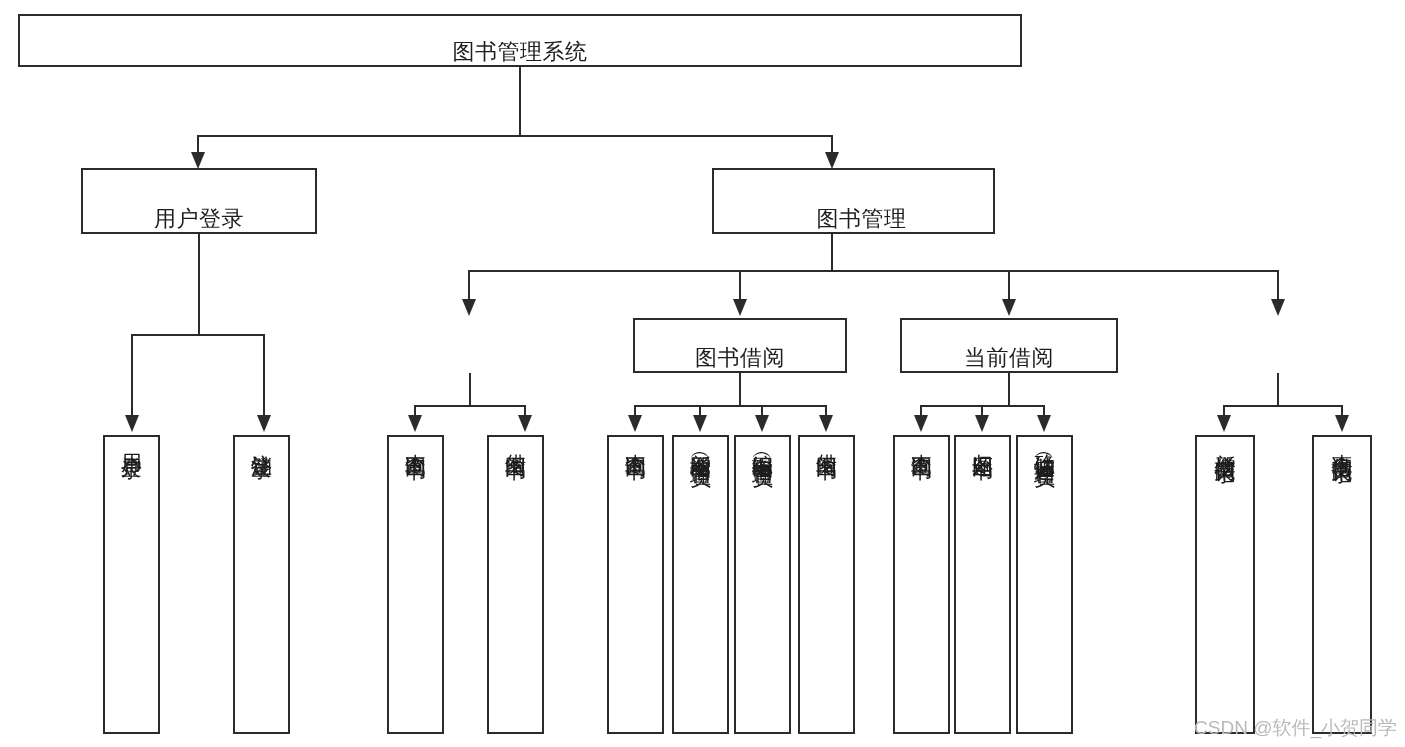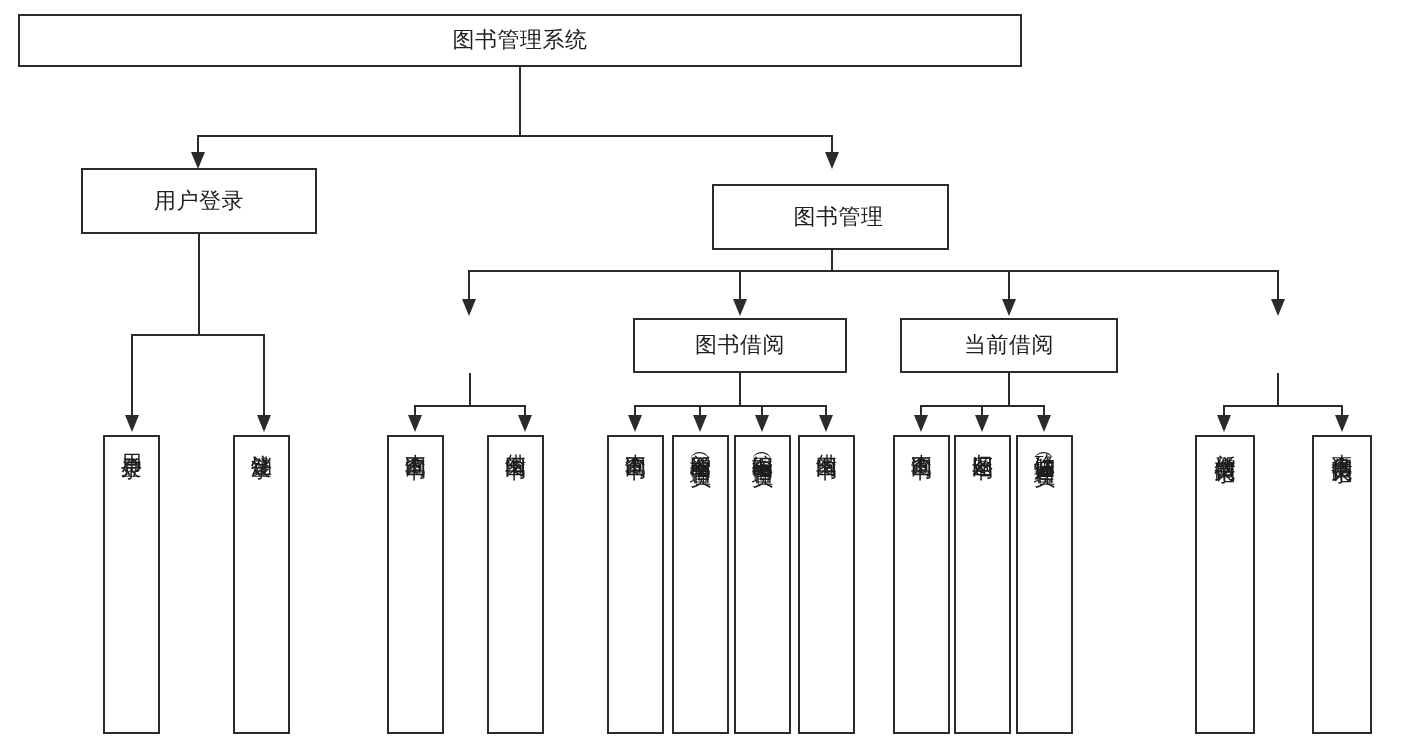--- a/index.html
+++ b/index.html
@@ -18,21 +18,21 @@
     background: #ffffff;
     overflow: hidden;
   }
   
   .node {
     position: absolute;
     box-sizing: border-box;
     border: 2px solid #2b2b2b;
     background: #ffffff;
     display: flex;
-    align-items: center;
+    align-items: flex-end;
     justify-content: center;
     color: #1d1d1d;
     z-index: 3;
   }
   .node .label {
     display: block;
     white-space: nowrap;
     line-height: 1.12;
     letter-spacing: 0.5px;
   }
@@ -100,21 +100,21 @@
   <div class="line hline" style="left:197px; top:135px; width:636px;"></div>
   <div class="line vline" style="left:197px; top:135px; height:22px;"></div>
   <div class="arrow" style="left:191px; top:152px;"></div>
   <div class="line vline" style="left:831px; top:135px; height:22px;"></div>
   <div class="arrow" style="left:825px; top:152px;"></div>
 
   <div class="node h" style="left:81px; top:168px; width:236px; height:66px;">
     <span class="label">用户登录</span>
   </div>
 
-  <div class="node h" style="left:712px; top:184px; width:237px; height:66px;padding-left:16px;">
+  <div class="node h" style="left:712px; top:168px; width:283px; height:66px;padding-left:16px;">
     <span class="label">图书管理</span>
   </div>
 
   <div class="line vline" style="left:198px; top:234px; height:101px;"></div>
   <div class="line hline" style="left:131px; top:334px; width:134px;"></div>
   <div class="line vline" style="left:131px; top:334px; height:84px;"></div>
   <div class="arrow" style="left:125px; top:415px;"></div>
   <div class="line vline" style="left:263px; top:334px; height:84px;"></div>
   <div class="arrow" style="left:257px; top:415px;"></div>
 
@@ -203,14 +203,15 @@
   <div class="node v" style="left:1016px; top:435px; width:57px; height:299px;">
     <span class="label">确认归还（管理员）</span>
   </div>
   <div class="node v" style="left:1195px; top:435px; width:60px; height:299px;">
     <span class="label">新增借阅记录</span>
   </div>
   <div class="node v" style="left:1312px; top:435px; width:60px; height:299px;">
     <span class="label">查询借阅记录</span>
   </div>
 
+  <div id="watermark">CSDN @软件_小贺同学</div>
 
 </div>
 
 </body></html>

